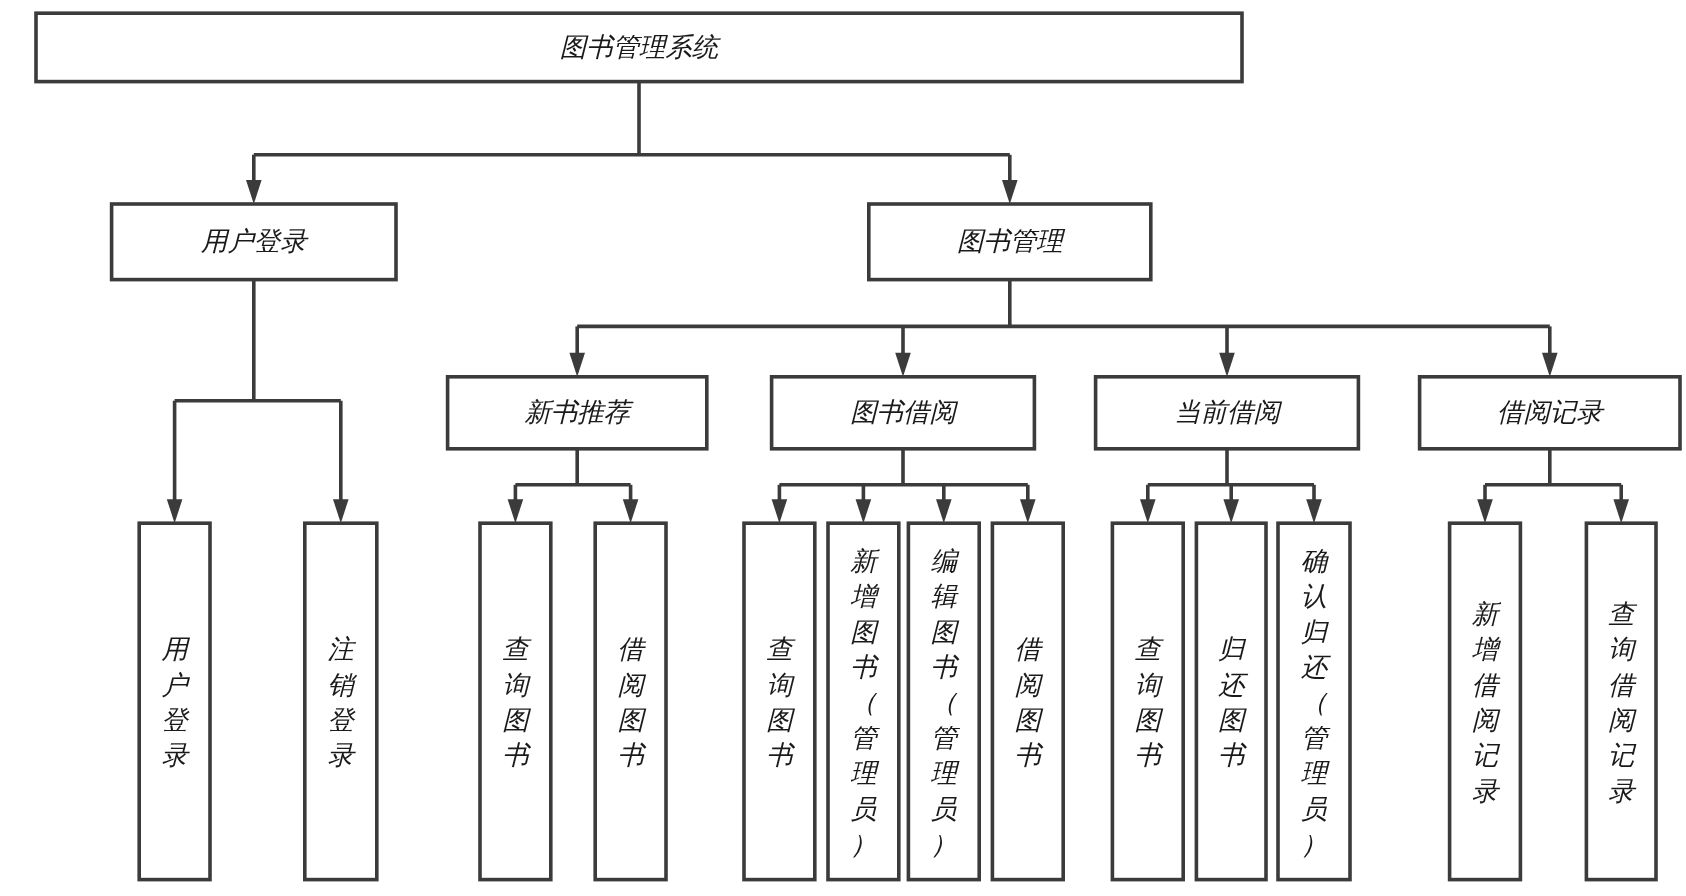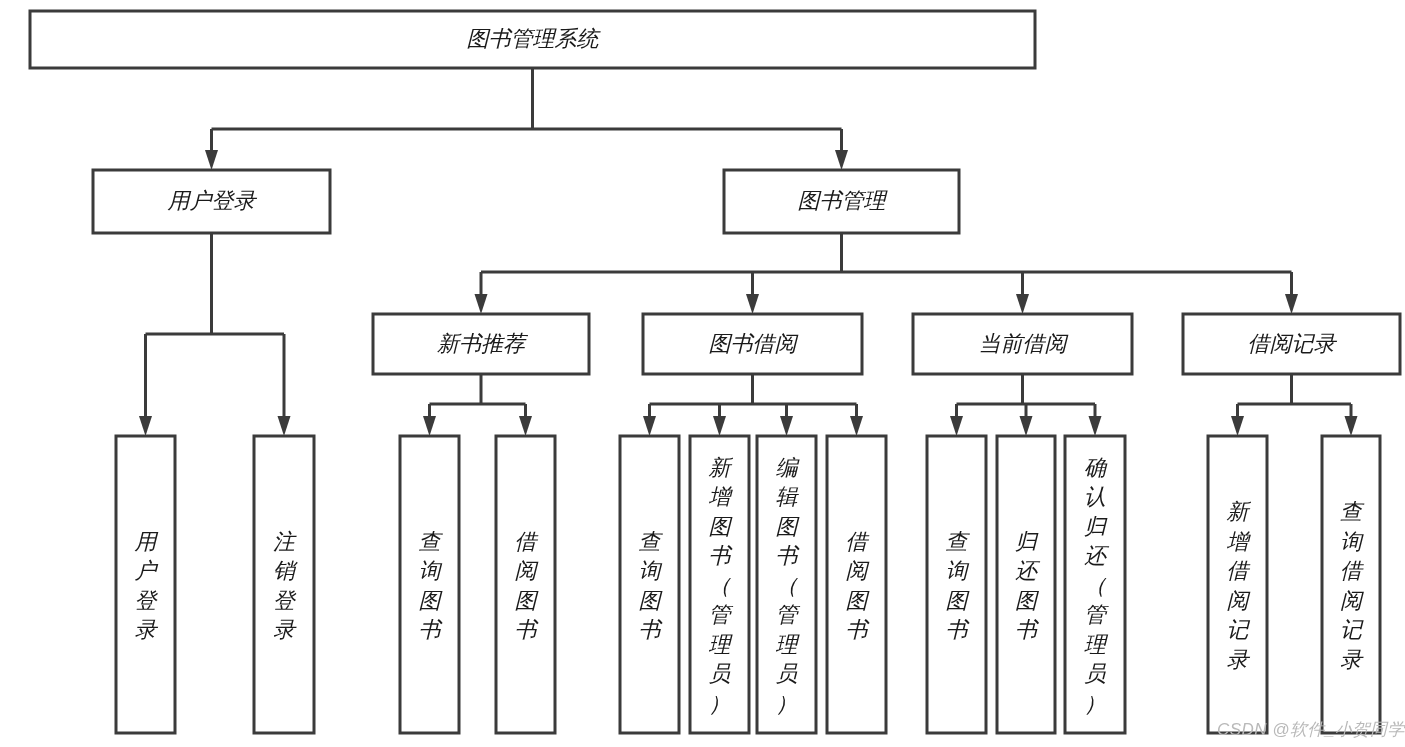--- a/index.html
+++ b/index.html
@@ -201,14 +201,13 @@
         <g>
           <rect x="1196" y="436" width="59" height="297" class="node-box"></rect>
           <text x="1225.5" class="node-label-v"><tspan x="1225.5" y="519.01">新</tspan><tspan x="1225.5" y="548.51">增</tspan><tspan x="1225.5" y="578.01">借</tspan><tspan x="1225.5" y="607.51">阅</tspan><tspan x="1225.5" y="637.01">记</tspan><tspan x="1225.5" y="666.51">录</tspan></text>
         </g>
         <g>
           <rect x="1310" y="436" width="58" height="297" class="node-box"></rect>
           <text x="1339" class="node-label-v"><tspan x="1339" y="519.01">查</tspan><tspan x="1339" y="548.51">询</tspan><tspan x="1339" y="578.01">借</tspan><tspan x="1339" y="607.51">阅</tspan><tspan x="1339" y="637.01">记</tspan><tspan x="1339" y="666.51">录</tspan></text>
         </g>
       </g>
   </svg>
-  <div class="watermark-text">CSDN @软件_小贺同学</div>
 </div>
 
 </body></html>

